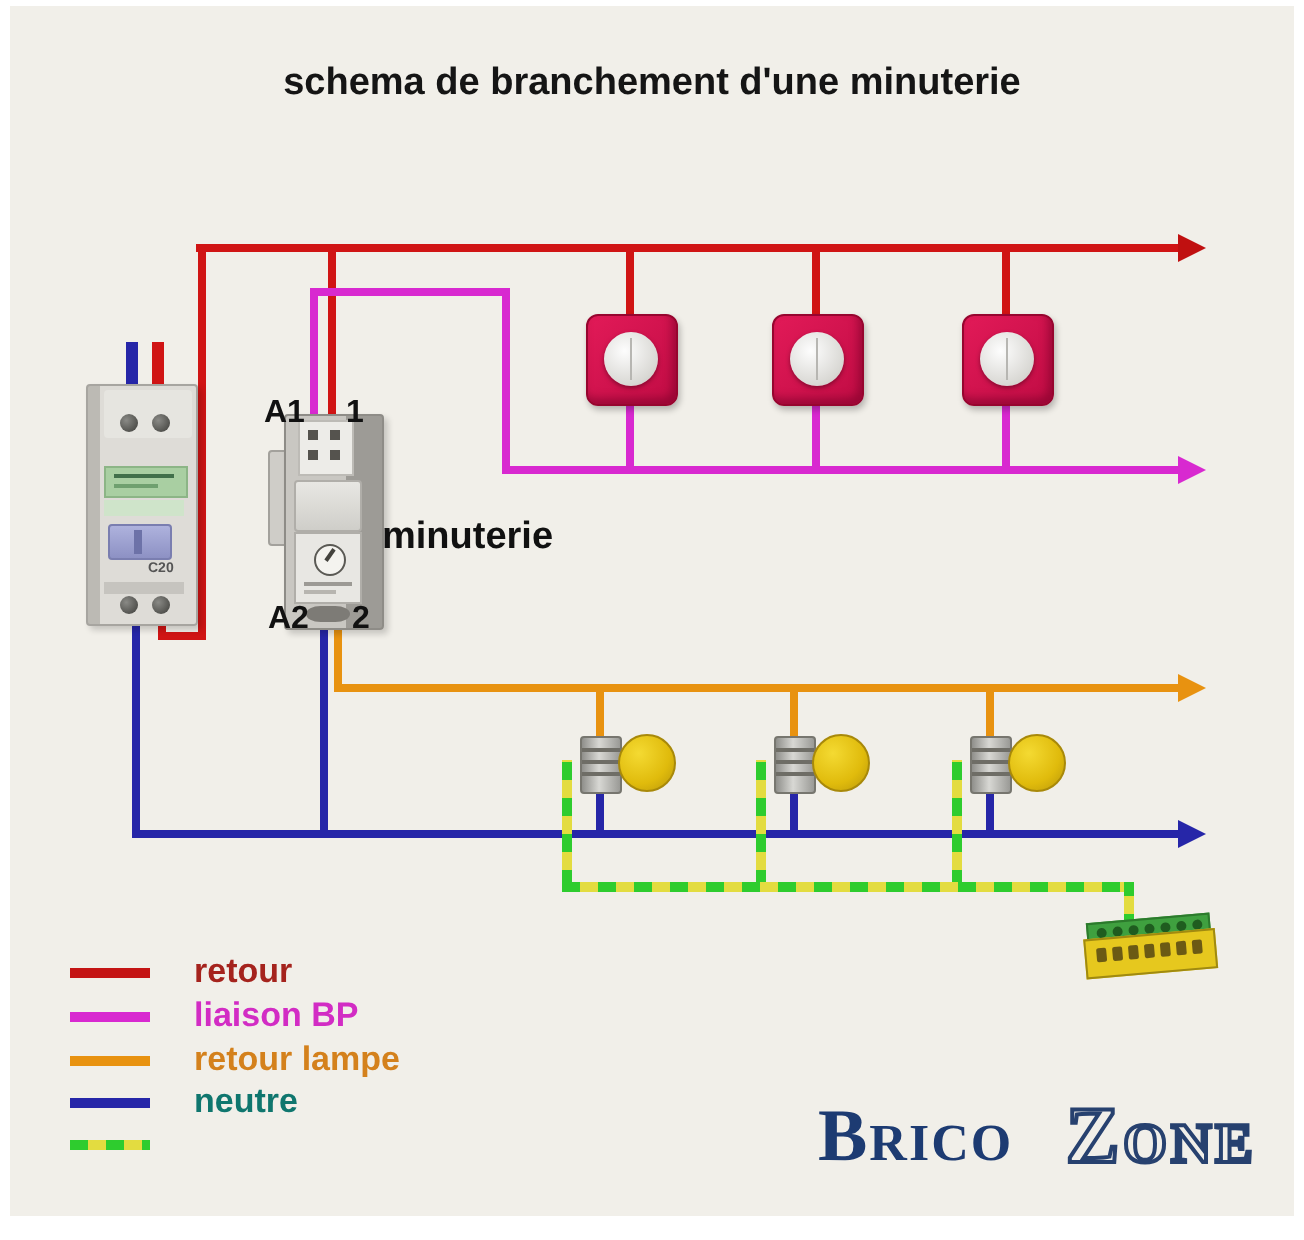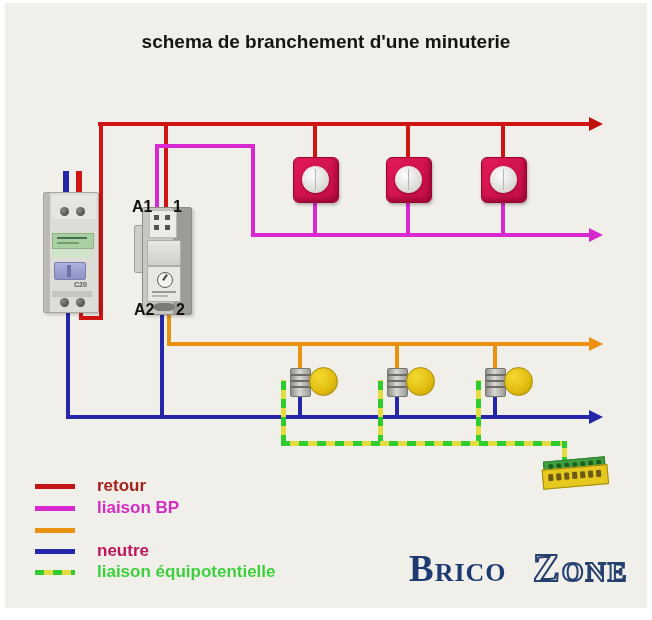--- a/index.html
+++ b/index.html
@@ -152,20 +152,21 @@
       <div class="abs" style="left:4px;top:24px;width:24px;height:2px;background:#9c9a95;"></div>
       <div class="abs" style="left:4px;top:28px;width:16px;height:2px;background:#b7b5b0;"></div>
     </div>
     <div class="abs" style="left:10px;top:95px;width:22px;height:8px;background:#7d7b76;border-radius:40%/60%;"></div>
   </div>
 
   <div class="lbl" style="left:127px;top:195px;font-size:16px;">A1</div>
   <div class="lbl" style="left:168px;top:195px;font-size:16px;">1</div>
   <div class="lbl" style="left:129px;top:298px;font-size:16px;">A2</div>
   <div class="lbl" style="left:171px;top:298px;font-size:16px;">2</div>
+  <div class="lbl" style="left:186px;top:255px;font-size:19px;">minuterie</div>
 
   <div class="pushbtn" style="left:288px;top:154px;">
         <div class="knob"></div>
       </div>
   <div class="pushbtn" style="left:381px;top:154px;">
         <div class="knob"></div>
       </div>
   <div class="pushbtn" style="left:476px;top:154px;">
         <div class="knob"></div>
       </div>
@@ -187,22 +188,22 @@
         <i style="top:11px;"></i>
         <i style="top:17px;"></i>
       </div>
   <div class="bulb" style="left:499px;top:364px;"></div>
 
   <div class="legend-swatch c-phase" style="top:481px;background:#c41414;"></div>
   <div class="legend-label" style="top:473px;color:#a5231d;">retour</div>
   <div class="legend-swatch c-bp" style="top:503px;"></div>
   <div class="legend-label" style="top:495px;color:#d22cc4;">liaison BP</div>
   <div class="legend-swatch c-lampe" style="top:525px;"></div>
+  <div class="legend-label" style="top:517px;color:#d4811c;">retour lampe</div>
   <div class="legend-swatch c-neutre" style="top:546px;"></div>
-  <div class="legend-label" style="top:538px;color:#be185d;">neutre</div>
+  <div class="legend-label" style="top:538px;color:#0f766e;">neutre</div>
   <div class="legend-swatch dash-h" style="top:567px;"></div>
-  <div class="legend-label" style="top:559px;color:#3ecf3e;">liaison équipotentielle</div>
 
   <div class="wm-zone">Zone</div>
   <div class="wm-brico">Brico</div>
 
  </div>
 </div>
 
 </body></html>

